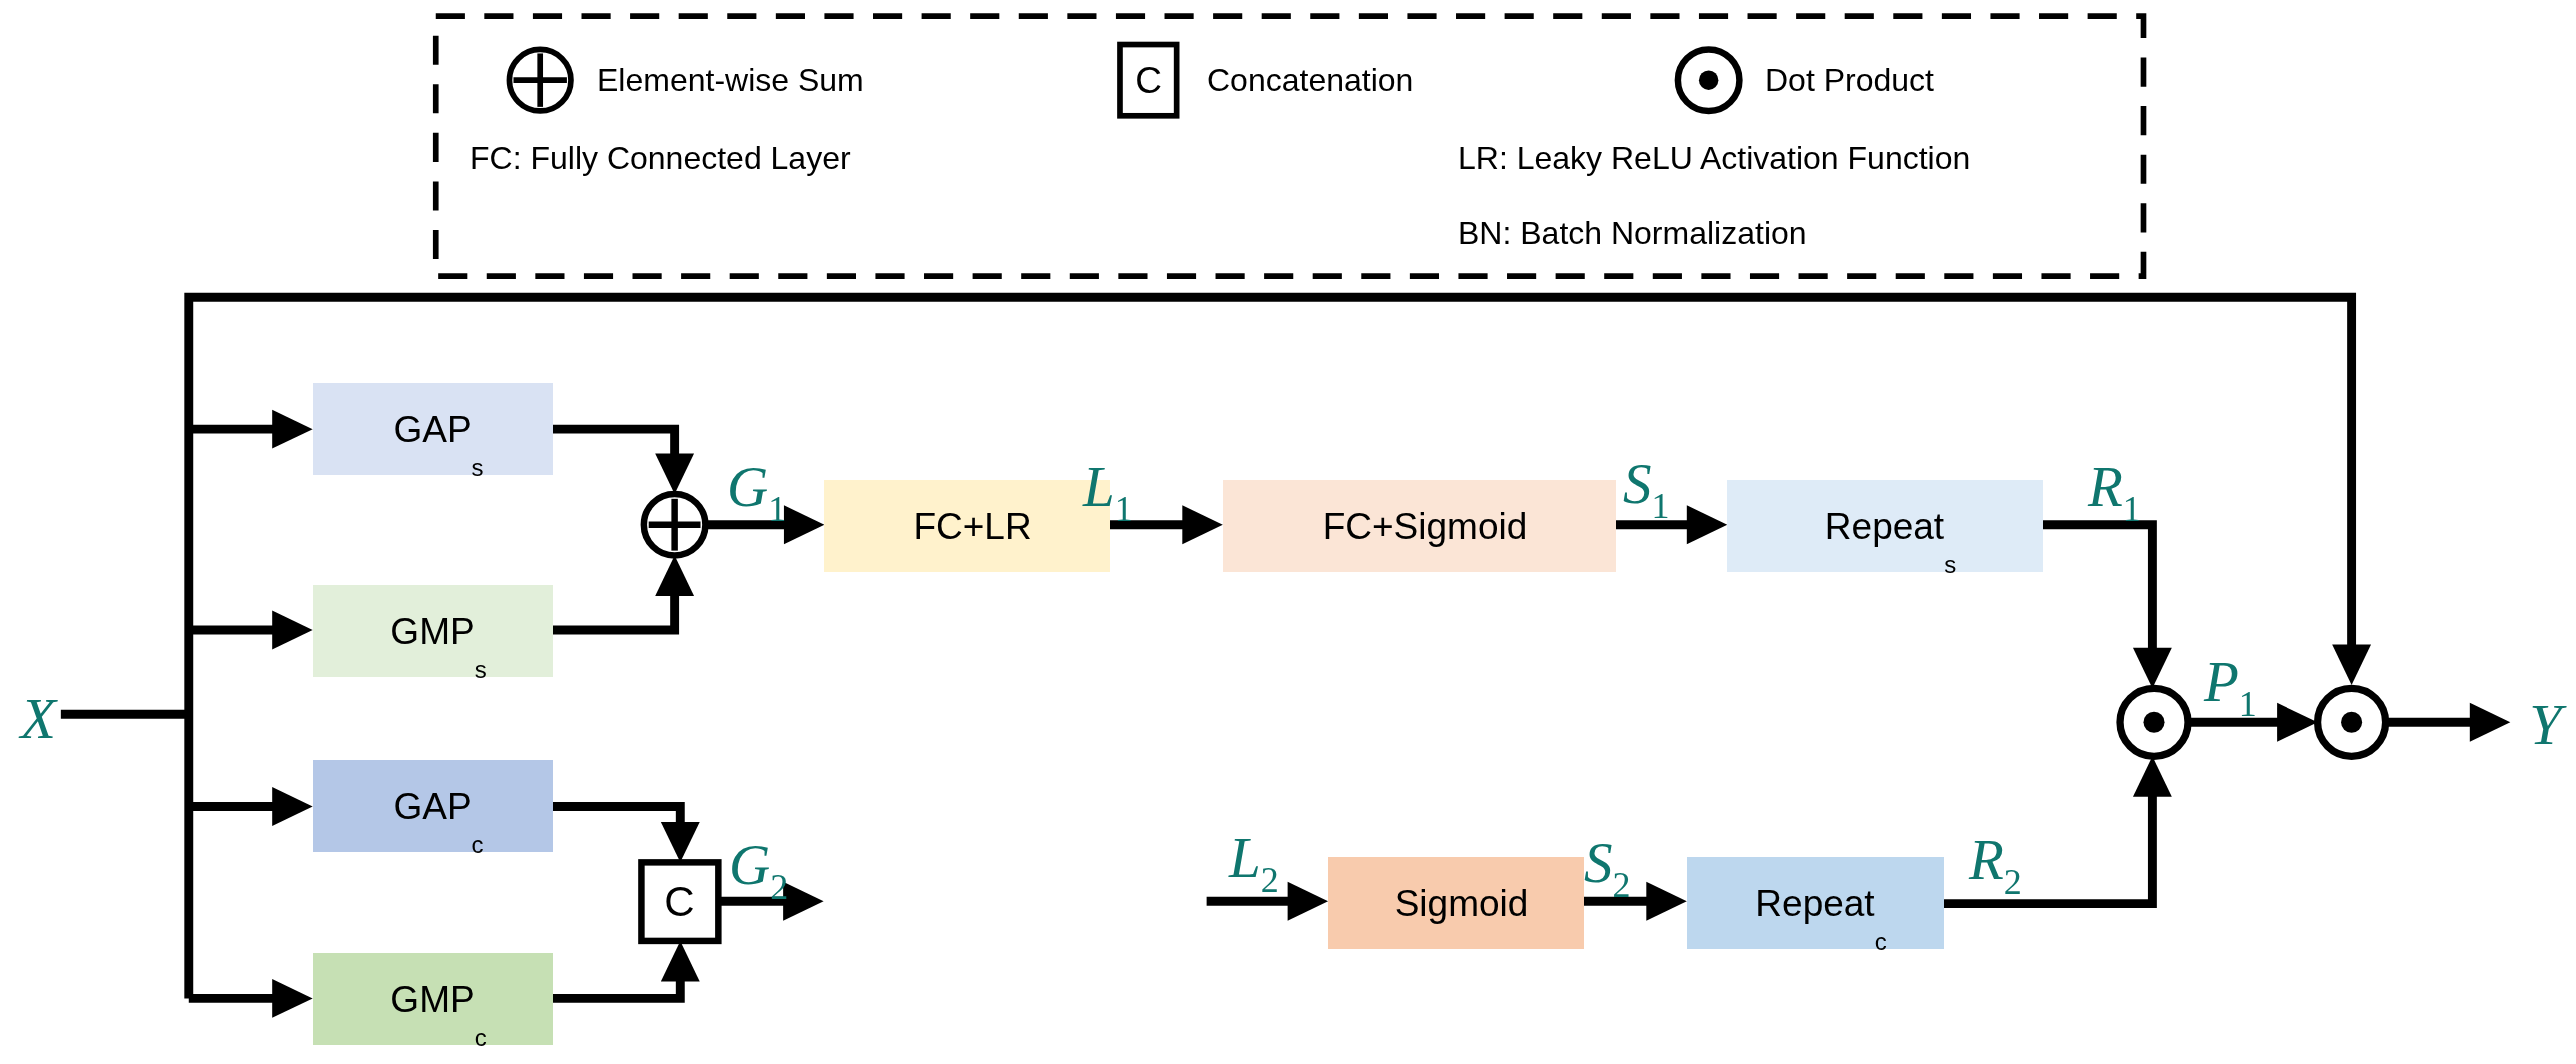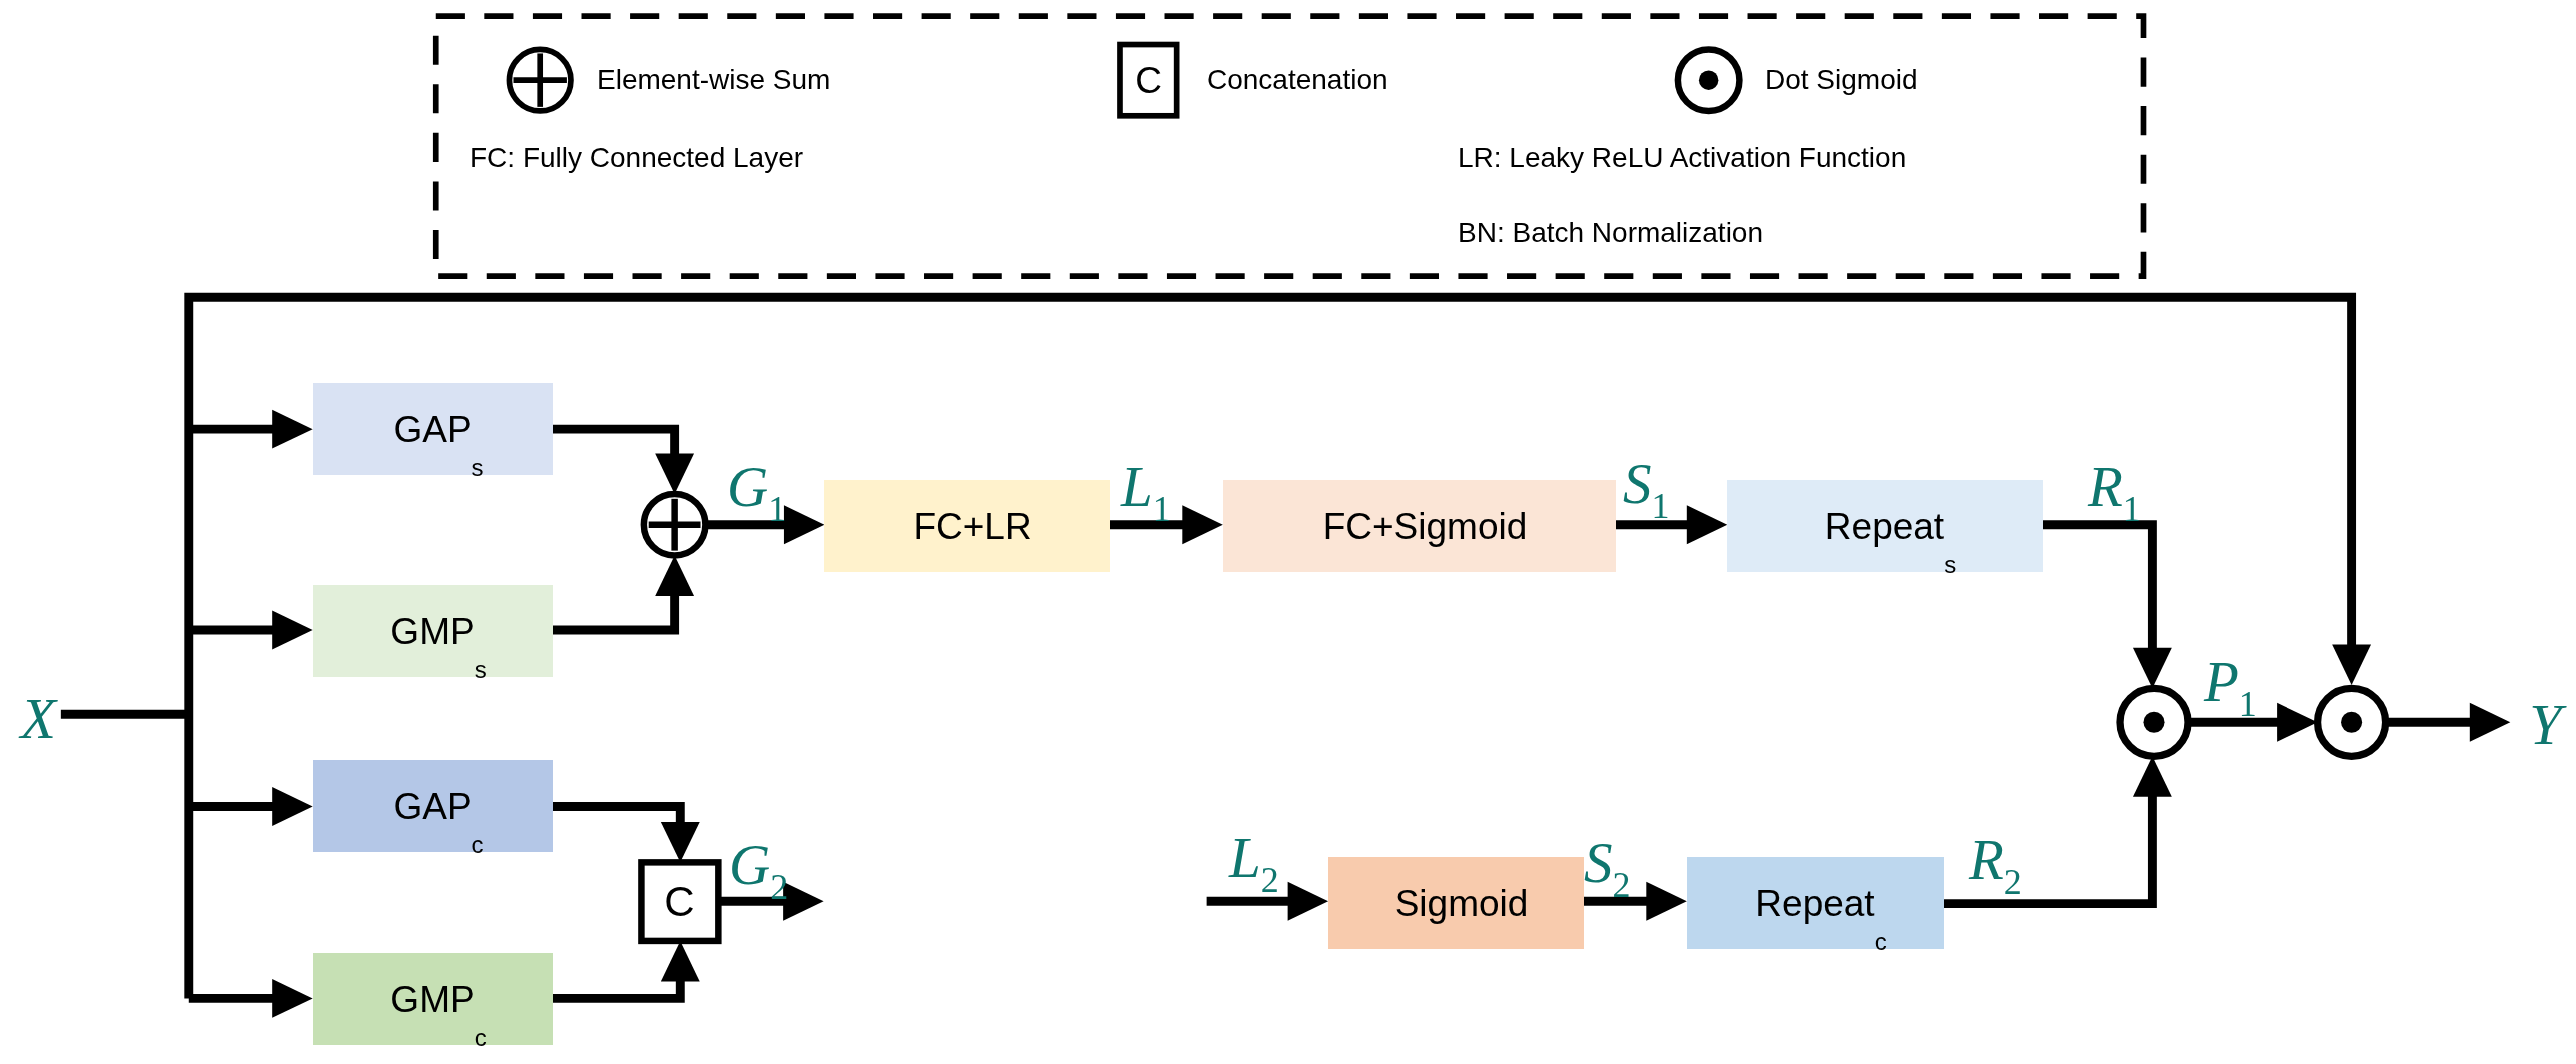--- a/index.html
+++ b/index.html
@@ -36,21 +36,21 @@
     font-family:"Liberation Serif", serif;
     color:#0f766e;
     line-height:1;
     white-space:nowrap;
   }
   .sig .sm{font-style:italic;font-size:57px;}
   .sig .ss{font-size:36px;vertical-align:-14.6px;}
   .io{font-style:italic;font-size:58px;}
   .legend-text{
     position:absolute;
-    font-size:28px;
+    font-size:32px;
     color:#000;
     line-height:42px;
     white-space:nowrap;
   }
 </style>
 </head>
 <body>
 
 <div id="canvas">
 
@@ -141,21 +141,21 @@
     </g>
     <g>
       <circle cx="2904" cy="892" r="42" fill="#fff" stroke="#000" stroke-width="9"></circle>
       <circle cx="2904" cy="892" r="13" fill="#000"></circle>
     </g>
   </svg>
 
   <div class="legend-text" style="left:597px;top:59px;">Element-wise Sum</div>
   <div class="cglyph" style="left:1120px;top:45px;width:57px;height:71px;font-size:37px;">C</div>
   <div class="legend-text" style="left:1207px;top:59px;">Concatenation</div>
-  <div class="legend-text" style="left:1765px;top:59px;">Dot Sigmoid</div>
+  <div class="legend-text" style="left:1765px;top:59px;">Dot Product</div>
   <div class="legend-text" style="left:470px;top:137px;">FC: Fully Connected Layer</div>
   <div class="legend-text" style="left:1458px;top:137px;">LR: Leaky ReLU Activation Function</div>
   <div class="legend-text" style="left:1458px;top:212px;">BN: Batch Normalization</div>
 
   <div class="block" style="left: 313px; top: 383px; width: 229px; height: 92px; background-color: rgb(217, 226, 243);">
     <span class="bt">GAP</span>
       <span class="bs">s</span>
   </div>
   <div class="block" style="left: 313px; top: 585px; width: 229px; height: 92px; background-color: rgb(226, 239, 218);">
     <span class="bt">GMP</span>
@@ -188,21 +188,21 @@
   </div>
 
   <div class="cglyph" style="left:641px;top:862px;width:77px;height:79px;font-size:42px;">C</div>
 
   <div class="sig io" style="left:9.7px;top:690px;width:57px;text-align:center;">X</div>
   <div class="sig io" style="left:2517px;top:696px;width:57px;text-align:center;">Y</div>
 
   <div class="sig" style="left:727px;top:458px;">
     <span class="sm">G</span><span class="ss">1</span>
   </div>
-  <div class="sig" style="left:1121px;top:458px;">
+  <div class="sig" style="left:1083px;top:458px;">
     <span class="sm">L</span><span class="ss">1</span>
   </div>
   <div class="sig" style="left:1623px;top:455px;">
     <span class="sm">S</span><span class="ss">1</span>
   </div>
   <div class="sig" style="left:2052px;top:458px;margin-left:36px;">
     <span class="sm">R</span><span class="ss">1</span>
   </div>
   <div class="sig" style="left:2204px;top:653px;">
     <span class="sm">P</span><span class="ss">1</span>

